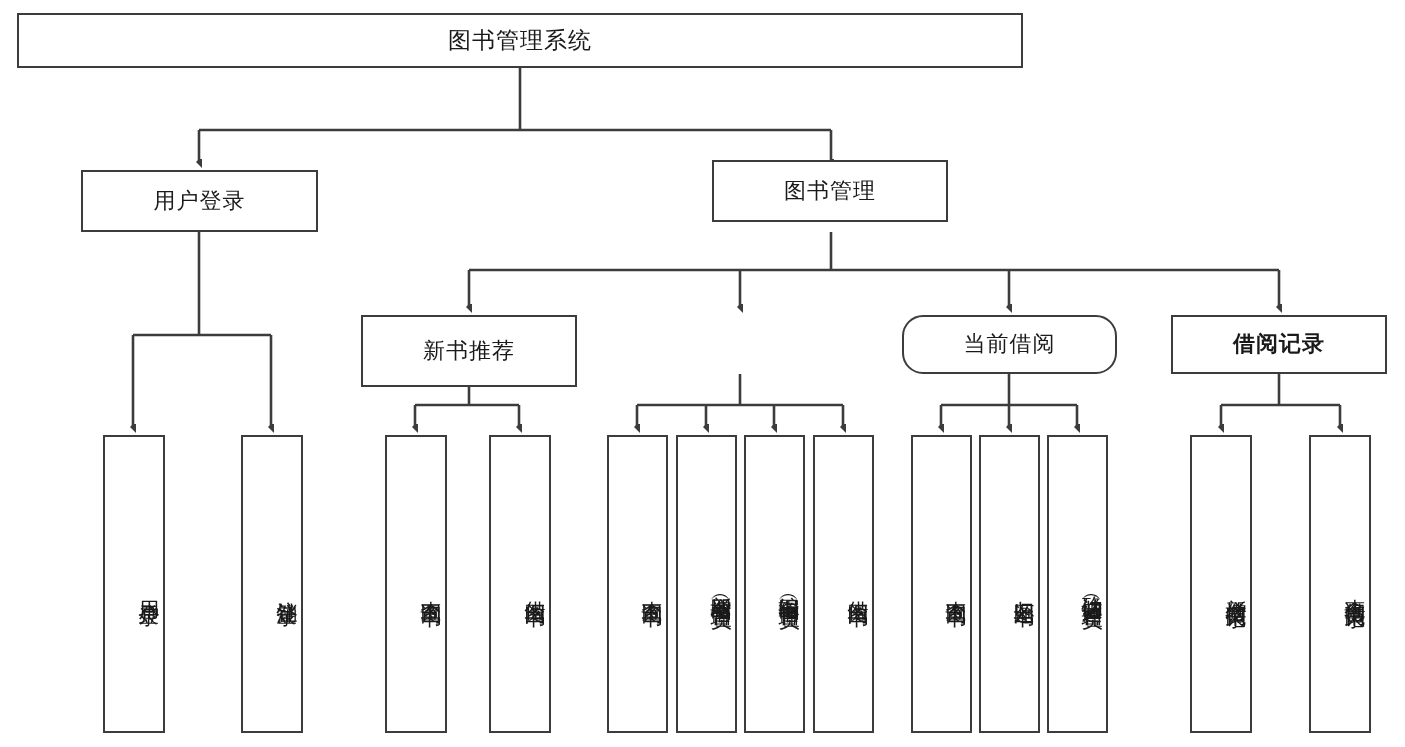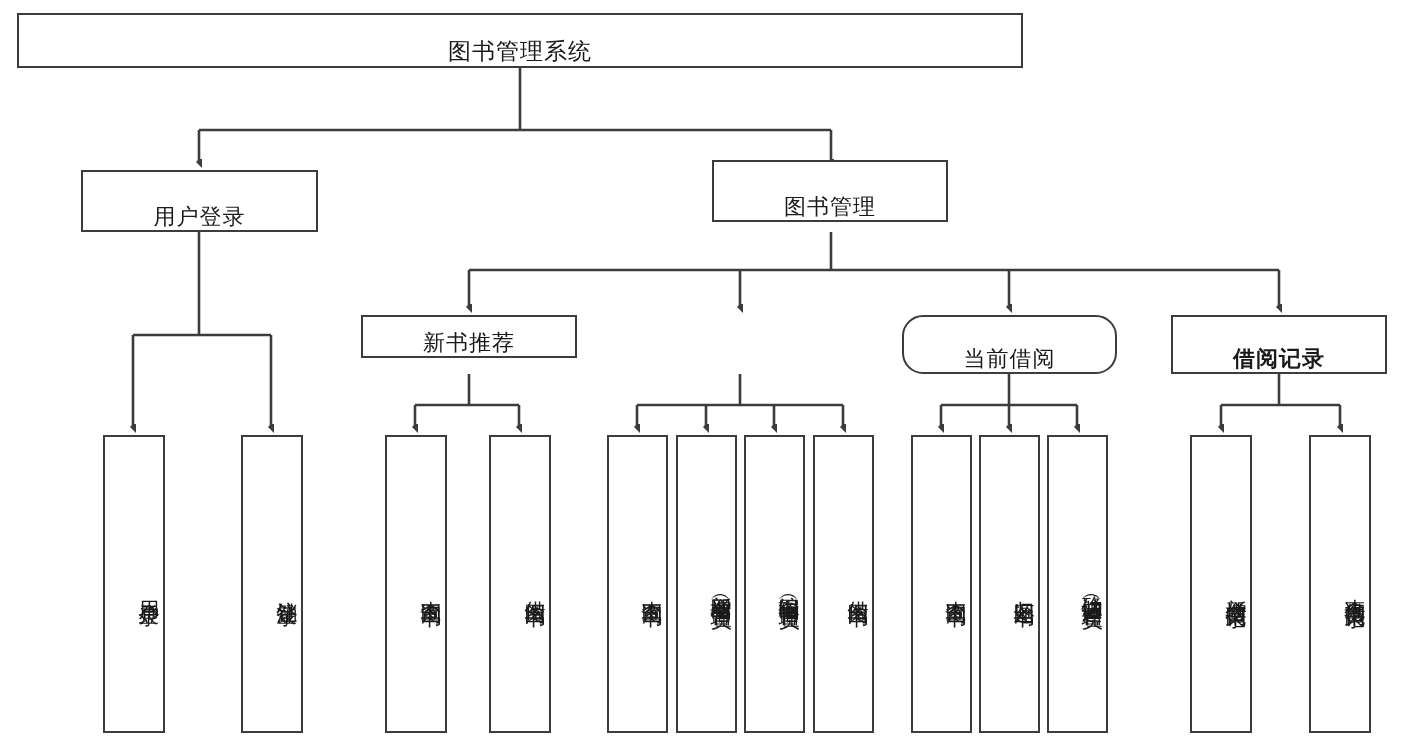--- a/index.html
+++ b/index.html
@@ -24,21 +24,21 @@
     width: 1405px;
     height: 747px;
     pointer-events: none;
   }
   .node {
     position: absolute;
     box-sizing: border-box;
     border: 2px solid #3c3c3c;
     background: #ffffff;
     display: flex;
-    align-items: flex-end;
+    align-items: center;
     justify-content: center;
     color: #1a1a1a;
   }
   .node.horiz {
     font-size: 22px;
     letter-spacing: 1px;
     line-height: 1.2;
   }
   .node.vert {
     writing-mode: vertical-rl;
@@ -127,21 +127,21 @@
     <span>图书管理系统</span>
   </div>
 
   <div class="node horiz" style="left:81px; top:170px; width:237px; height:62px;">
     <span>用户登录</span>
   </div>
   <div class="node horiz" style="left:712px; top:160px; width:236px; height:62px;">
     <span>图书管理</span>
   </div>
 
-  <div class="node horiz" style="left:361px; top:315px; width:216px; height:43px;">
+  <div class="node horiz" style="left:361px; top:315px; width:216px; height:72px;">
     <span>新书推荐</span>
   </div>
   <div class="node horiz" style="left:902px; top:315px; width:215px; height:59px;border-radius:21px;">
     <span>当前借阅</span>
   </div>
   <div class="node horiz" style="left:1171px; top:315px; width:216px; height:59px;font-weight:bold;">
     <span>借阅记录</span>
   </div>
 
   <div class="node vert" style="left:103px; top:435px; width:62px; height:298px;">

